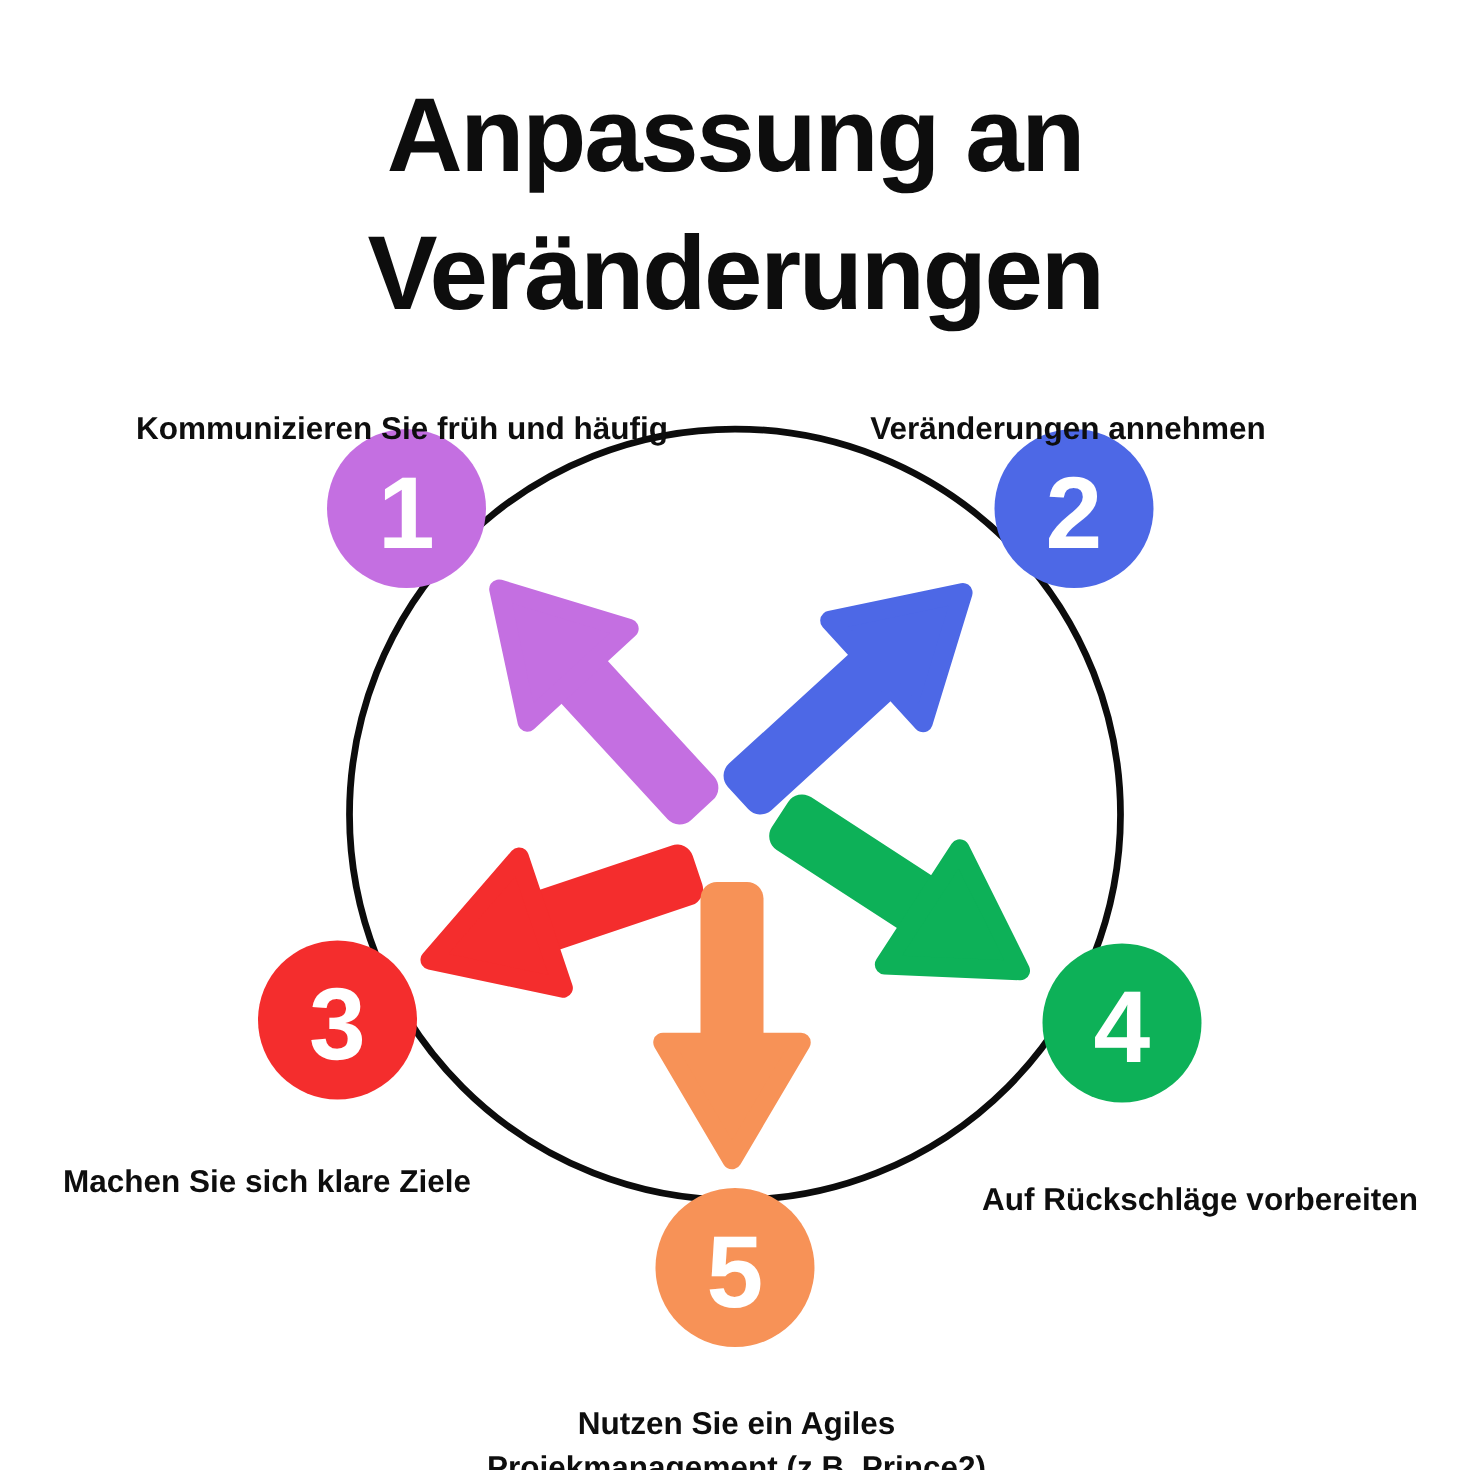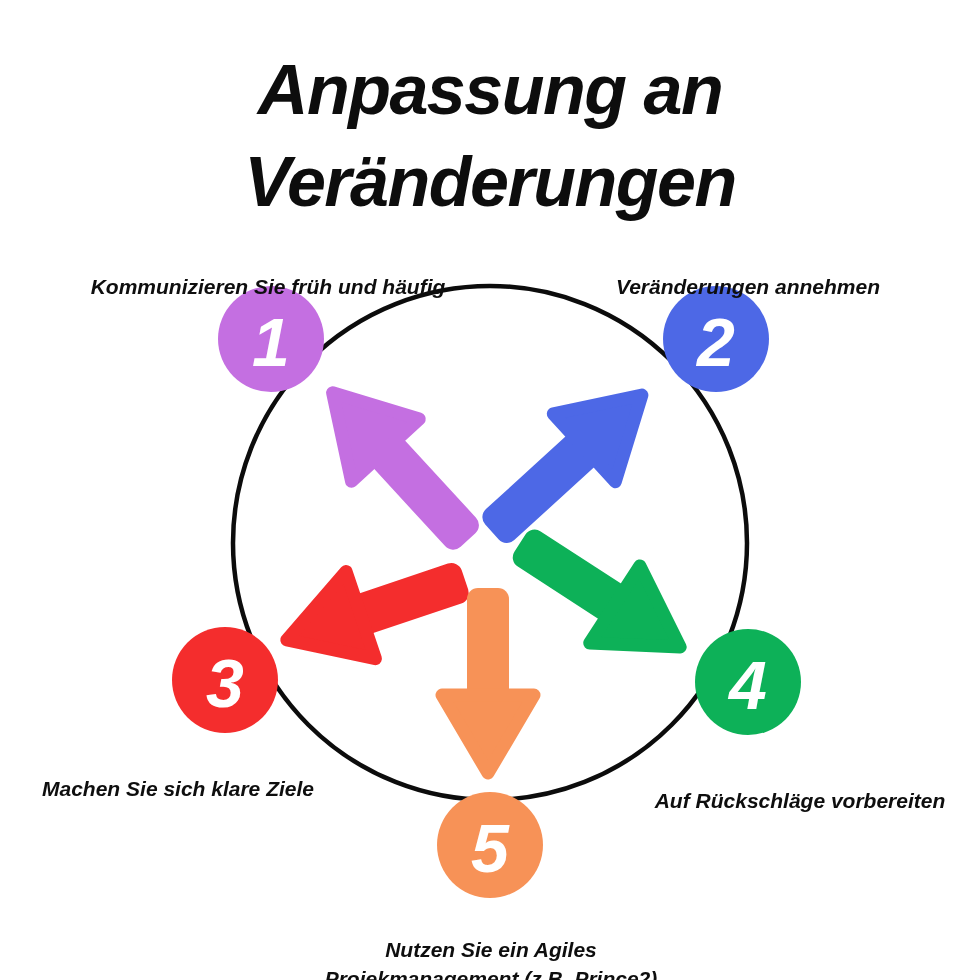--- a/index.html
+++ b/index.html
@@ -3,21 +3,20 @@
 <meta charset="utf-8">
 <style>
   html,body{margin:0;padding:0;background:#ffffff;}
   .canvas{
     position:relative;
     width:980px;height:980px;
     background:#ffffff;
     overflow:hidden;
     font-family:"Liberation Sans", sans-serif;
     color:#0e0e0e;
-    font-style:italic;
   }
   .title{
     position:absolute;
     top:44px;
     left:50%;
     transform:translateX(-50%);
     width:580px;
     margin:0;
     text-align:center;
     font-size:70px;
@@ -83,21 +82,21 @@
       <circle cx="225" cy="680" r="53" fill="#F42D2D"></circle>
       <text x="225" y="683" text-anchor="middle" dominant-baseline="central" font-size="68" font-weight="bold" fill="#ffffff">3</text>
       <circle cx="748" cy="682" r="53" fill="#0DB158"></circle>
       <text x="748" y="685" text-anchor="middle" dominant-baseline="central" font-size="68" font-weight="bold" fill="#ffffff">4</text>
       <circle cx="490" cy="845" r="53" fill="#F79257"></circle>
       <text x="490" y="848" text-anchor="middle" dominant-baseline="central" font-size="68" font-weight="bold" fill="#ffffff">5</text>
     </svg>
 
   <div class="step-label" style="left: 268px; top: 258px;">Kommunizieren Sie früh und häufig</div>
 
-  <div class="step-label" style="left: 748px; top: 258px;">Veränderungen annehmen</div>
+  <div class="step-label" style="left: 712px; top: 258px;">Veränderungen annehmen</div>
 
   <div class="step-label" style="left: 800px; top: 772px;">Auf Rückschläge vorbereiten</div>
 
   <div class="step-label" style="left: 178px; top: 760px;">Machen Sie sich klare Ziele</div>
 
   <div class="step-label wrap" style="left: 491px; top: 936px; width: 400px;">Nutzen Sie ein Agiles Projekmanagement (z.B. Prince2)</div>
 
 </div>
 
 </body></html>

